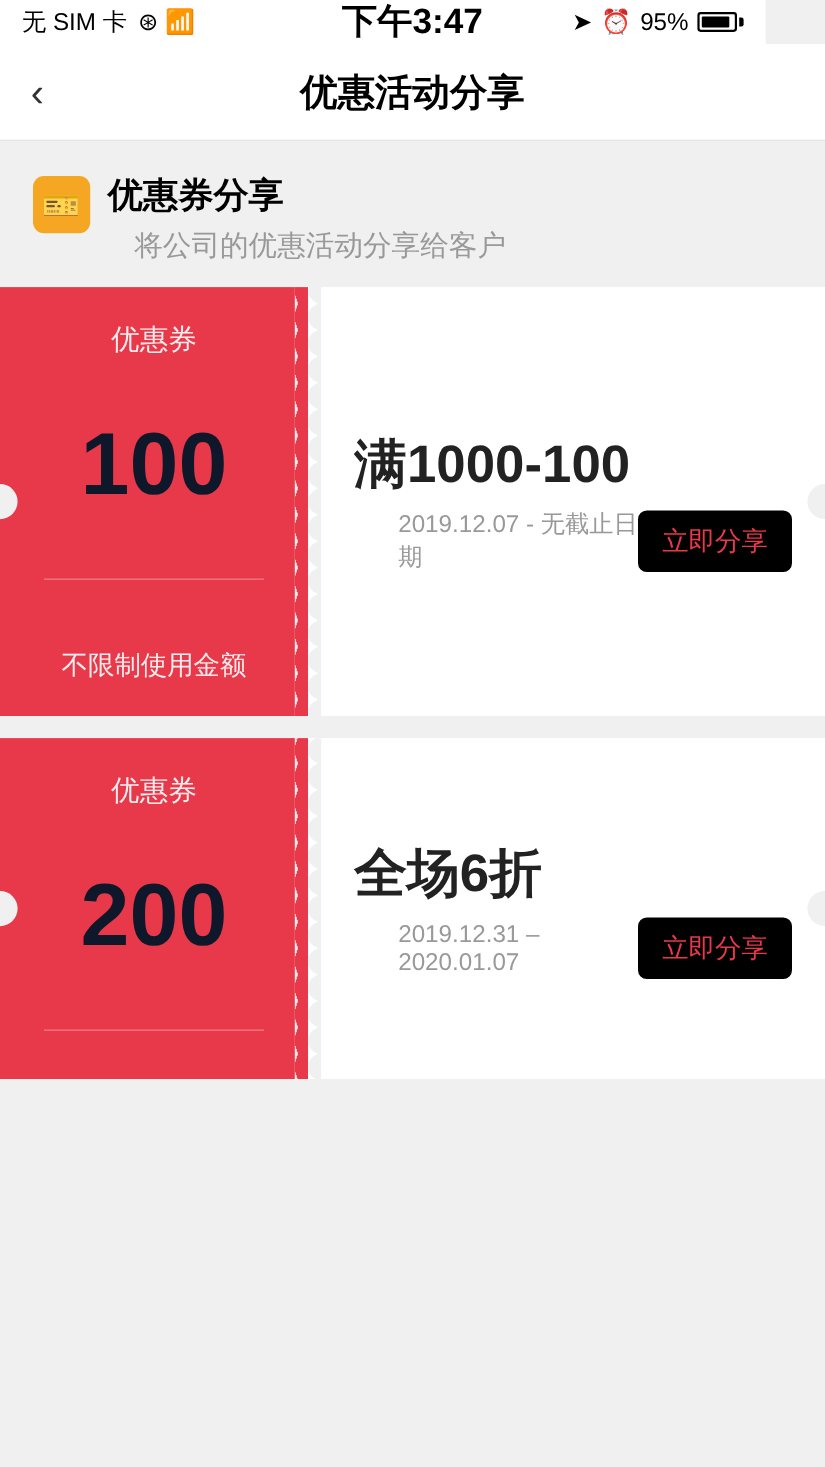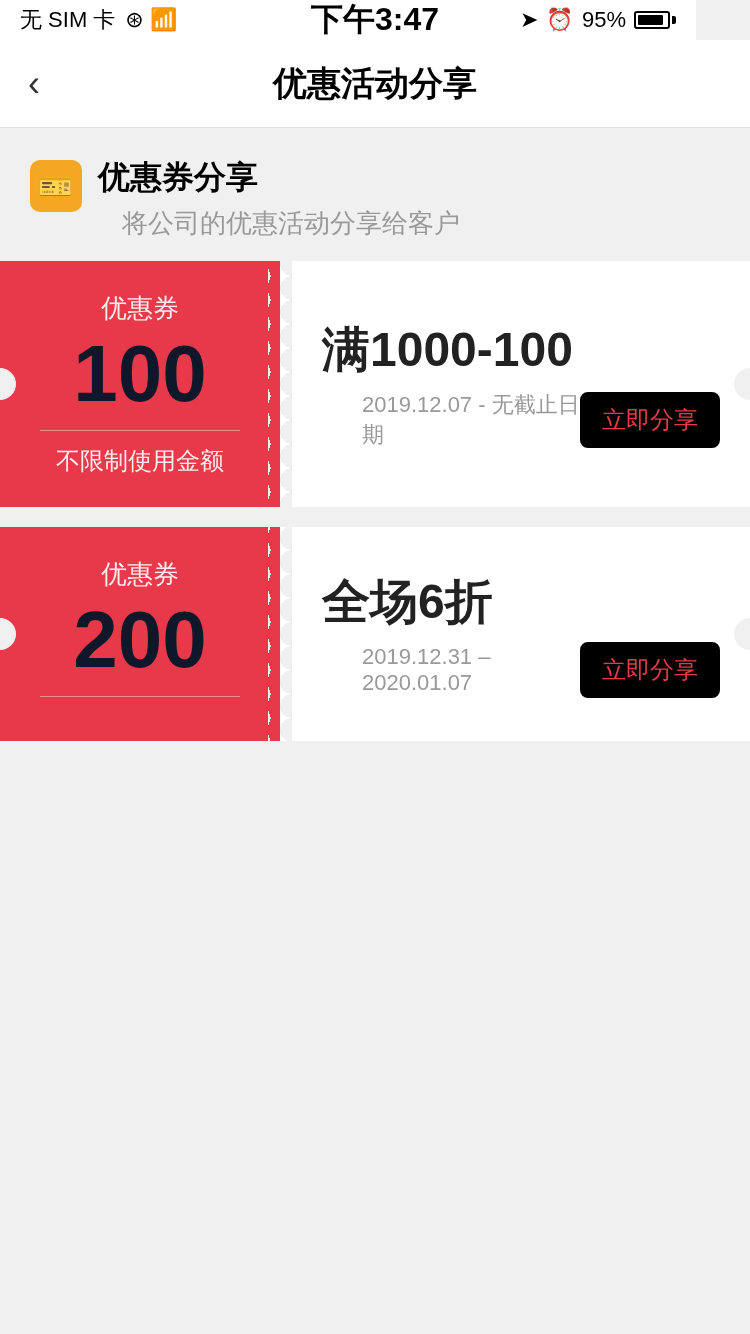--- a/index.html
+++ b/index.html
@@ -153,20 +153,21 @@
     .coupon-left {
       width: 280px;
       background: #e8394a;
       display: flex;
       flex-direction: column;
       align-items: center;
       justify-content: center;
       padding: 30px 20px;
       position: relative;
       flex-shrink: 0;
+      gap: 48px;
     }
 
     
     .coupon-left::after {
       content: '';
       position: absolute;
       right: -12px;
       top: 0;
       width: 24px;
       height: 100%;

